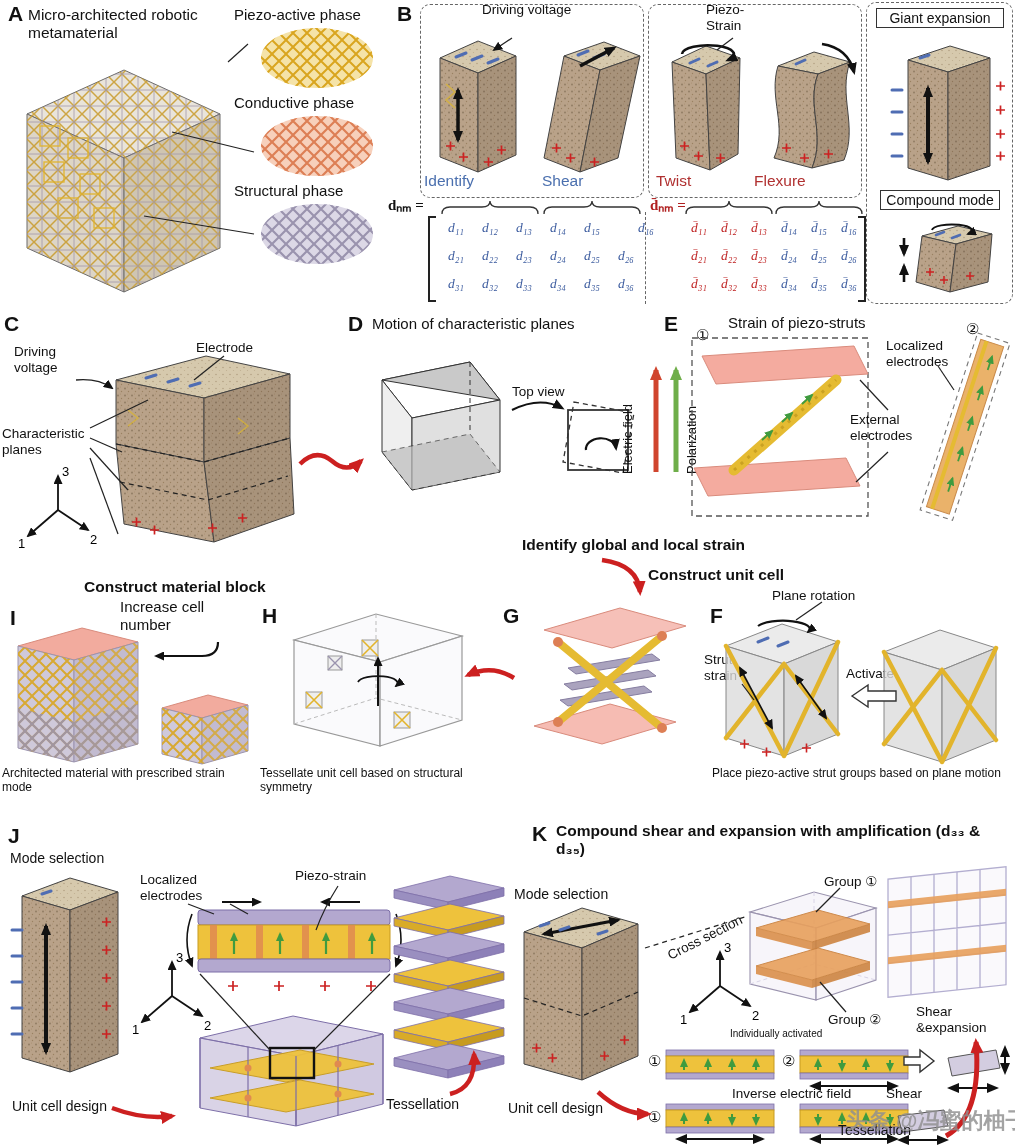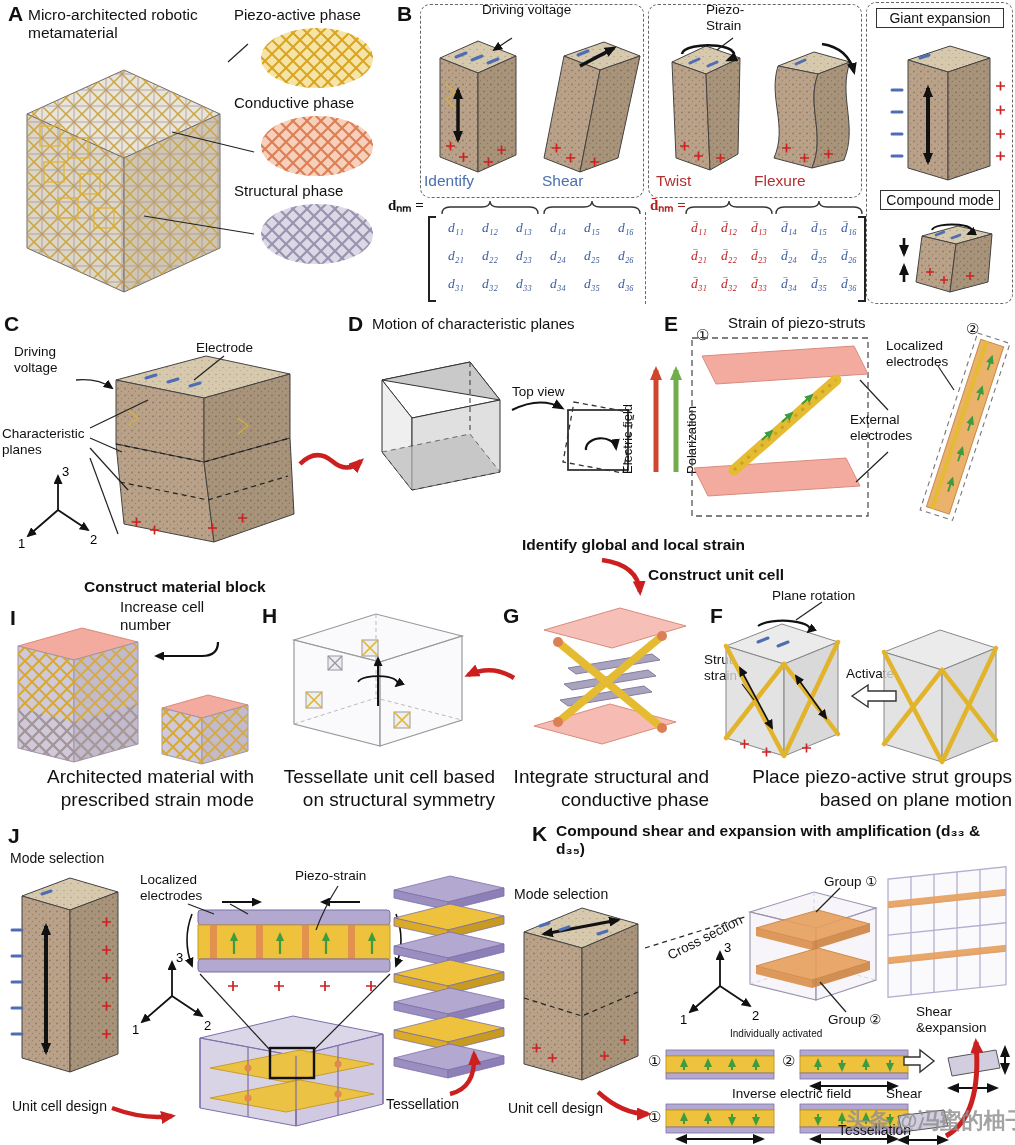--- a/index.html
+++ b/index.html
@@ -3,21 +3,21 @@
 <meta charset="utf-8">
 <style>
   *{margin:0;padding:0;box-sizing:border-box}
   body{font-family:"Liberation Sans",sans-serif;background:#fff;color:#111}
   #fig{position:relative;width:1015px;height:1145px;background:#fff;overflow:hidden}
   .abs{position:absolute}
   .pl{position:absolute;font-weight:bold;font-size:21px}
   .t{position:absolute;font-size:14px;line-height:1.18}
   .tc{}
   .b{font-weight:bold}
-  .cap{position:absolute;font-size:19px;text-align:right;line-height:1.2}
+  .cap{position:absolute;font-size:12px;text-align:left;line-height:1.2}
   .dbox{position:absolute;border:1.6px dashed #666;border-radius:10px}
   .boxed{position:absolute;border:1.3px solid #333;background:#fff;text-align:center;font-size:14px;padding:1px 3px}
   .mblue{color:#4a6fae}.mred{color:#b03030}
   .mc{position:absolute;width:32px;text-align:center;font-size:13.5px;font-family:"Liberation Serif",serif;font-style:italic}
   .mc30{width:30px}
   .cb{color:#3a5a9e}.cr{color:#bf2222}
   .ml{position:absolute;font-size:15px;font-weight:bold;font-family:"Liberation Serif",serif}
   .vt{position:absolute;transform:rotate(-90deg);transform-origin:0 0;white-space:nowrap;font-size:13px}
   .rot{position:absolute;white-space:nowrap;font-size:13.5px}
   .brk{position:absolute;width:8px;height:86px}
@@ -210,21 +210,21 @@
 <div class="ml" style="left:388px;top:194px">dₙₘ =</div>
 <div class="ml" style="left:650px;top:194px;color:#b02020">d̄ₙₘ =</div>
 <div class="brk" style="left:428px;top:216px;border-left:2px solid #222;border-top:2px solid #222;border-bottom:2px solid #222"></div>
 <div class="brk" style="left:858px;top:216px;border-right:2px solid #222;border-top:2px solid #222;border-bottom:2px solid #222"></div>
 <div class="abs" style="left:645px;top:212px;height:92px;border-left:1.6px dashed #666"></div>
 <i class="mc cb" style="left:440px;top:220px">d₁₁</i>
 <i class="mc cb" style="left:474px;top:220px">d₁₂</i>
 <i class="mc cb" style="left:508px;top:220px">d₁₃</i>
 <i class="mc cb" style="left:542px;top:220px">d₁₄</i>
 <i class="mc cb" style="left:576px;top:220px">d₁₅</i>
-<i class="mc cb" style="left:610px;top:220px">d₁₆</i>
+<i class="mc cb" style="left:630px;top:220px">d₁₆</i>
 <i class="mc cb" style="left:440px;top:248px">d₂₁</i>
 <i class="mc cb" style="left:474px;top:248px">d₂₂</i>
 <i class="mc cb" style="left:508px;top:248px">d₂₃</i>
 <i class="mc cb" style="left:542px;top:248px">d₂₄</i>
 <i class="mc cb" style="left:576px;top:248px">d₂₅</i>
 <i class="mc cb" style="left:610px;top:248px">d₂₆</i>
 <i class="mc cb" style="left:440px;top:276px">d₃₁</i>
 <i class="mc cb" style="left:474px;top:276px">d₃₂</i>
 <i class="mc cb" style="left:508px;top:276px">d₃₃</i>
 <i class="mc cb" style="left:542px;top:276px">d₃₄</i>
@@ -382,21 +382,20 @@
         <path d="M48,52L152,138M152,46L48,132"></path>
       </g>
 <polygon points="34,40 110,18 176,36 102,58" fill="#f4b0a6" fill-opacity=".8" stroke="#d98b7c"></polygon>
 <g fill="#dd7f55">
         <circle cx="48" cy="52" r="5"></circle>
         <circle cx="152" cy="138" r="5"></circle>
         <circle cx="152" cy="46" r="5"></circle>
         <circle cx="48" cy="132" r="5"></circle>
       </g>
 </svg>
-<div class="cap" style="left:494px;top:766px;width:215px">Integrate structural and conductive phase</div>
 
 <div class="pl" style="left:262px;top:604px">H</div>
 <svg style="left:266px;top:596px" width="215" height="172">
 <g fill="#f6f6f9" fill-opacity=".55" stroke="#999" stroke-width="1.2">
 <polygon points="28,44 110,18 196,40 114,66"></polygon>
 <polygon points="28,44 114,66 114,150 28,128"></polygon>
 <polygon points="114,66 196,40 196,124 114,150"></polygon>
 </g>
 <g stroke="#bbb" stroke-width="1" stroke-dasharray="4,3" fill="none">
         <path d="M28,128L110,102L196,124M110,18V102"></path>

